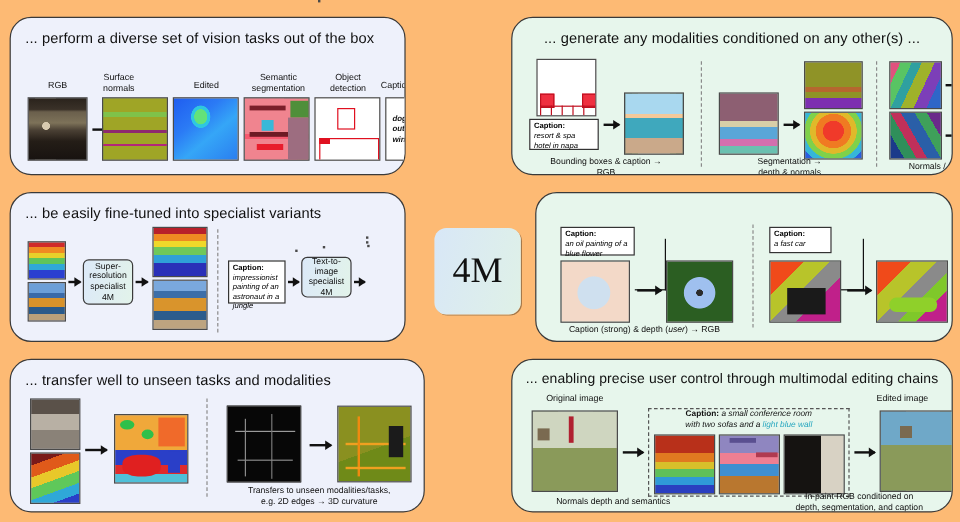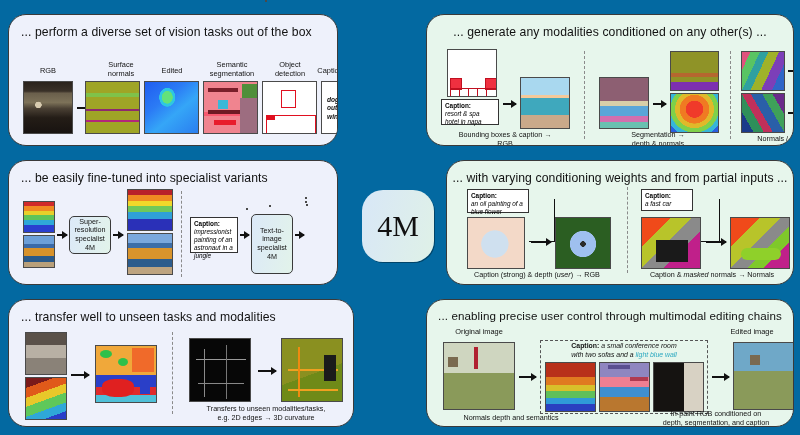--- a/index.html
+++ b/index.html
@@ -1,17 +1,17 @@
 <!DOCTYPE html>
 <html><head>
 <meta charset="utf-8">
 <style>
   html,body{margin:0;padding:0;background:#000;}
   body{width:800px;height:435px;overflow:hidden;font-family:"Liberation Sans",sans-serif;color:#111;}
-  #root{position:relative;width:800px;height:435px;background:#0369a1;}
+  #root{position:relative;width:800px;height:435px;background:#fdba74;}
 
   .panel{position:absolute;border-radius:18px;box-sizing:border-box;
          border:1.6px solid #3a3a3a;overflow:hidden;}
   .panel.blue{background:#eef1fb;}
   .panel.green{background:#e7f6ec;}
 
   .ptitle{position:absolute;font-size:12.2px;font-weight:400;color:#111;white-space:nowrap;letter-spacing:.1px;}
   .ptitle.ctr{left:0;width:100%;text-align:center;}
 
   .cap{position:absolute;font-size:7.2px;line-height:1.22;text-align:center;color:#111;}
@@ -31,21 +31,21 @@
         background:linear-gradient(100deg,#dce9f8 0%,#e2f3ea 100%);}
 
   .arrow{position:absolute;height:2px;background:#111;}
   .arrow::after{content:"";position:absolute;right:-1px;top:-3px;width:0;height:0;
      border-left:6px solid #111;border-top:4px solid transparent;border-bottom:4px solid transparent;}
 
   .vdash{position:absolute;width:0;border-left:1.6px dashed #8a8a8a;}
 
   .connector{position:absolute;border:1.2px solid #111;border-left:none;border-top:none;}
 
-  .logo{position:absolute;border-radius:21px;
+  .logo{position:absolute;border-radius:10px;
         background:linear-gradient(105deg,#d8e7f7 0%,#dff1e7 100%);
         display:flex;align-items:center;justify-content:center;
         font-family:"Liberation Serif",serif;font-size:30px;color:#111;
         box-shadow:1px 1px 0 rgba(0,0,0,.35);}
 
   
   .im-rgb-dog{background:
      radial-gradient(circle at 30% 45%,#d8cbb0 0 7%,transparent 8%),
      linear-gradient(180deg,#2a231c 0%,#3a3128 18%,#6a5f4c 22%,#7d7259 40%,#4a4034 52%,#241d17 70%,#181310 100%),
      linear-gradient(90deg,#16120e 0 10%,#8e8470 10% 48%,#2b241c 48% 100%);}
@@ -114,21 +114,21 @@
 </style>
 </head>
 <body>
 
 <div id="root">
 
   <div class="panel blue" style="left:8px;top:14px;width:330px;height:132px;">
     <div class="ptitle" style="left:12px;top:10px;">... perform a diverse set of vision tasks out of the box</div>
 
     <div class="hdr" style="left:12px;top:52px;width:54px;">RGB</div>
-    <div class="hdr" style="left:84px;top:46px;width:56px;text-align:center;">Surface<br>normals</div>
+    <div class="hdr" style="left:62px;top:46px;width:56px;text-align:center;">Surface<br>normals</div>
     <div class="hdr" style="left:136px;top:52px;width:54px;">Edited</div>
     <div class="hdr" style="left:192px;top:46px;width:62px;">Semantic<br>segmentation</div>
     <div class="hdr" style="left:256px;top:46px;width:50px;">Object<br>detection</div>
     <div class="hdr" style="left:300px;top:52px;width:52px;">Captioning</div>
 
     <div class="img im-rgb-dog" style="left:14px;top:66px;width:50px;height:53px;"></div>
     <div class="arrow" style="left:68px;top:92px;width:14px;"></div>
 
     <div class="img im-norm-dog" style="left:76px;top:66px;width:55px;height:53px;"></div>
     <div class="img im-depth-dog" style="left:135px;top:66px;width:55px;height:53px;"></div>
@@ -206,33 +206,32 @@
     <div class="img im-lakebig" style="left:118px;top:72px;width:46px;height:42px;"></div>
 
     <div class="vdash" style="left:172px;top:30px;height:86px;"></div>
 
     <div class="tbox" style="left:181px;top:56px;width:48px;height:36px;">
       <b>Caption:</b><br>
       <i>impressionist painting of an astronaut in a jungle</i>
     </div>
 
     <div class="arrow" style="left:231px;top:73px;width:9px;"></div>
-    <div class="mbox" style="left:242px;top:53px;width:42px;height:60px;padding:2px;">Text-to-image specialist 4M</div>
+    <div class="mbox" style="left:242px;top:53px;width:42px;height:34px;padding:2px;">Text-to-image specialist 4M</div>
     <div class="arrow" style="left:286px;top:73px;width:9px;"></div>
 
     <div class="img im-jungle" style="left:260px;top:44px;width:0;height:0;"></div>
     <div class="img im-jungle" style="left:297px;top:43px;width:0;height:0;"></div>
   <div class="img im-jungle" style="left: 296px; top: 40px; width: 0px; height: 0px;"></div>
     </div>
   <div class="img im-jungle" style="left:246px;top:208px;width:0;height:0;"></div>
 
   <div class="img im-jungle" style="left:265px;top:0px;width:0;height:0;"></div>
 
   <div class="panel green" style="left:446px;top:160px;width:348px;height:125px;">
-    <div class="ptitle ctr" style="top:10px;">... with varying conditioning weights and from partial inputs ...</div>
 
     <div class="tbox" style="left:20px;top:28px;width:62px;height:24px;">
       <b>Caption:</b><br>
       <i>an oil painting of a blue flower</i>
     </div>
     <div class="connector" style="left:82px;top:38px;width:25px;height:42px;"></div>
 
     <div class="img im-flowdepth" style="left:20px;top:56px;width:58px;height:52px;"></div>
     <div class="arrow" style="left:84px;top:80px;width:20px;"></div>
     <div class="img im-flower" style="left:108px;top:56px;width:56px;height:52px;"></div>
@@ -248,23 +247,20 @@
     <div class="img im-carmask" style="left:194px;top:56px;width:60px;height:52px;">
       <div class="ovl" style="left:14px;top:22px;width:32px;height:22px;background:#1a1a1a;"></div>
     </div>
     <div class="arrow" style="left:259px;top:80px;width:20px;"></div>
     <div class="img im-carmask2" style="left:283px;top:56px;width:60px;height:52px;">
       <div class="ovl" style="left:10px;top:30px;width:40px;height:12px;background:#8fd02a;border-radius:7px;"></div>
     </div>
 
     <div class="cap" style="left:8px;top:110px;width:164px;">
       <span>Caption (strong) &amp; depth (</span><i>user</i><span>)  → RGB</span>
-    </div>
-    <div class="cap" style="left:184px;top:110px;width:162px;">
-      <span>Caption &amp; </span><i>masked</i><span> normals → Normals</span>
     </div>
   </div>
 
   <div class="panel blue" style="left:8px;top:299px;width:346px;height:128px;">
     <div class="ptitle" style="left:12px;top:10px;">... transfer well to unseen tasks and modalities</div>
 
     <div class="img im-kitchen" style="left:16px;top:32px;width:42px;height:43px;"></div>
     <div class="img im-kdepth" style="left:16px;top:77px;width:42px;height:43px;"></div>
     <div class="arrow" style="left:62px;top:74px;width:18px;"></div>
     <div class="img im-ksem" style="left:86px;top:45px;width:62px;height:58px;">

